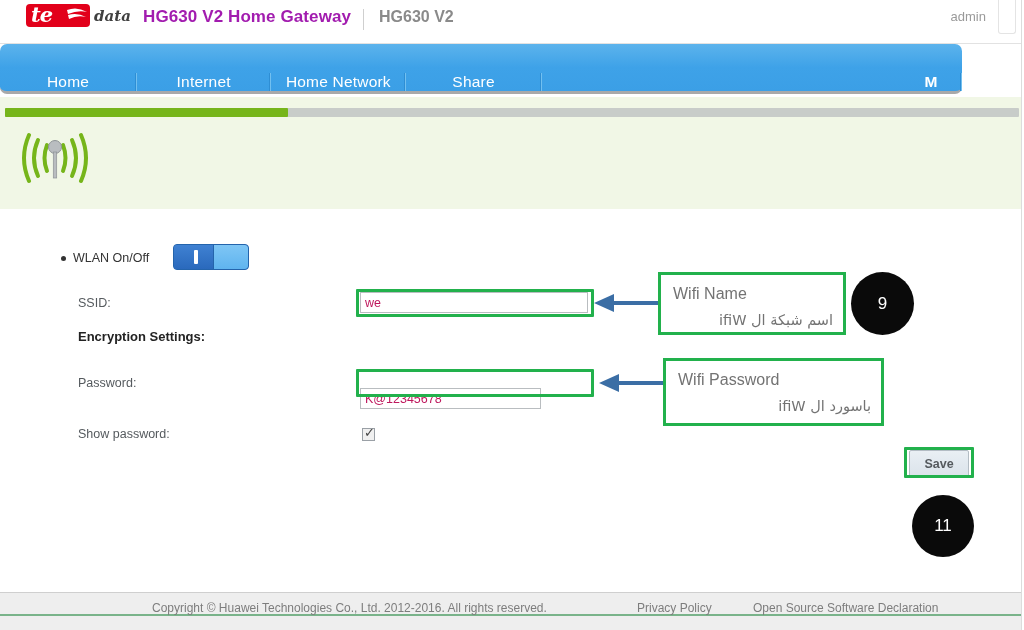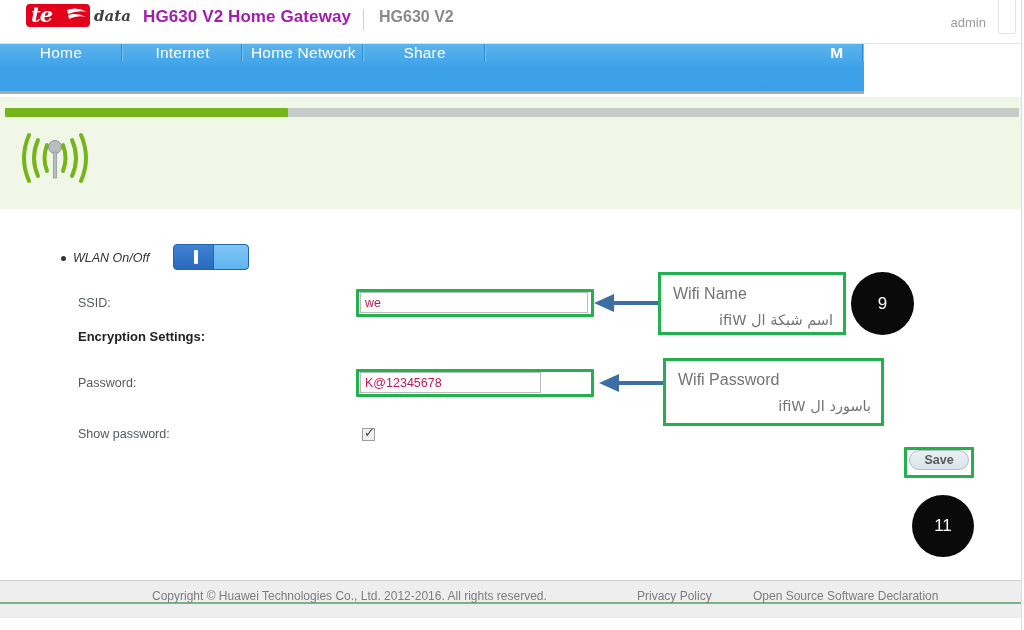--- a/index.html
+++ b/index.html
@@ -80,45 +80,46 @@
   }
   .header-model {
     position: absolute;
     left: 379px; top: 8px;
     color: #8a8a8a;
     font-size: 16px;
     font-weight: bold;
   }
   .header-user {
     position: absolute;
-    right: 38px; top: 15px;
+    right: 38px; top: 9px;
     color: #9a9a9a;
     font-size: 13px;
     margin-left: 8px;
   }
   .header-rightbox {
     position: absolute;
     right: 8px; top: 0px;
     width: 18px; height: 34px;
     background: #ffffff;
     border-left: 1px solid #e4e4e4;
     border-bottom: 1px solid #e4e4e4;
     border-right: 1px solid #e4e4e4;
     border-radius: 0 0 3px 3px;
   }
 
   
   .nav {
     position: absolute;
     left: 0; top: 44px;
-    width: 864px; height: 50px;
+    width: 962px; height: 50px;
     background: linear-gradient(to bottom, #5cb3ec 0%, #3ea2e8 50%, #3b9fe6 100%);
     display: flex;
-    align-items: flex-start;
+    align-items: flex-end;
     border-bottom: 3px solid #a9a9a9;
+    border-radius: 7px;
   }
   .nav-item {
     position: relative;
     display: flex;
     align-items: center;
     justify-content: center;
     color: #ffffff;
     font-size: 15.5px;
     letter-spacing: 0.2px;
     border-right: 1px solid #72c0f0;
@@ -181,21 +182,21 @@
     color: #555a5e;
     font-size: 12.5px;
   }
   .bullet {
     position: absolute;
     left: 61px; top: 256px;
     width: 5px; height: 5px;
     border-radius: 50%;
     background: #333;
   }
-  .lbl-wlan { left: 73px; top: 251px; font-size: 12.5px; color: #333; font-style: italic; }
+  .lbl-wlan { left: 73px; top: 251px; font-size: 12.5px; color: #333; }
   .lbl-ssid { left: 78px; top: 296px; }
   .lbl-enc  { left: 78px; top: 329px; font-weight: bold; color: #222; font-size: 13px; }
   .lbl-pwd  { left: 78px; top: 376px; }
   .lbl-show { left: 78px; top: 427px; }
 
   .toggle {
     position: absolute;
     left: 173px; top: 244px;
     width: 76px; height: 26px;
     border-radius: 4px;
@@ -231,21 +232,21 @@
     height: 21px;
     background: #ffffff;
     border: 1px solid #b9bdc0;
     color: #be185d;
     font-size: 12.5px;
     padding: 0 4px;
     font-family: "Liberation Sans", sans-serif;
     outline: none;
   }
   .fld-ssid { left: 360px; top: 292px; width: 228px; }
-  .fld-pwd  { left: 360px; top: 372px; width: 181px; }
+  .fld-pwd  { left: 360px; top: 388px; width: 181px; }
 
   .checkbox {
     position: absolute;
     left: 362px; top: 428px;
     width: 13px; height: 13px;
     background: #f0f0f0;
     border: 1px solid #9aa0a6;
     cursor: pointer;
   }
   .checkbox .tick {
@@ -253,35 +254,35 @@
     left: 1px; top: -3px;
     width: 12px; height: 12px;
     color: #444;
     font-size: 13px;
     line-height: 14px;
   }
 
   .save-btn {
     position: absolute;
     left: 909px; top: 450px;
-    width: 60px; height: 20px;
+    width: 60px; height: 28px;
     background: linear-gradient(to bottom, #e9eff4, #dbe3ea);
     border: 1px solid #b3bcc4;
-    border-radius: 12px;
+    border-radius: 2px;
     color: #555a5e;
     font-size: 12.5px;
     font-weight: bold;
     cursor: pointer;
     font-family: "Liberation Sans", sans-serif;
   }
 
   
   .footer {
     position: absolute;
-    left: 0; bottom: 12px;
+    left: 0; bottom: 0;
     width: 1024px; height: 38px;
     background: #eeeeee;
     border-top: 1px solid #cfcfcf;
   }
   .footer-line {
     position: absolute;
     left: 0; bottom: 14px;
     width: 1024px; height: 2px;
     background: #79b38a;
   }

